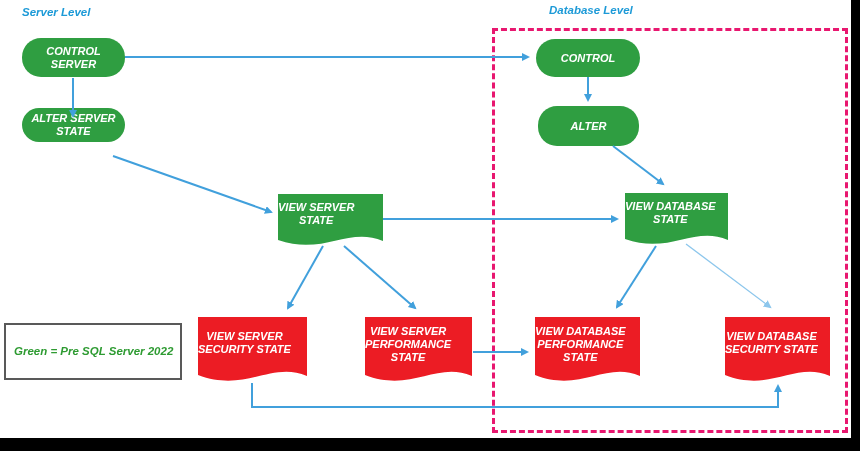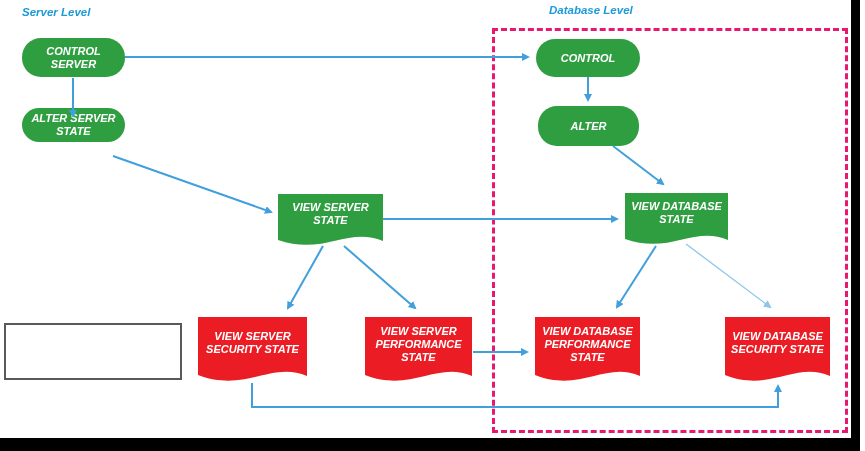--- a/index.html
+++ b/index.html
@@ -23,21 +23,21 @@
     position:absolute; background:#2f9e41; border-radius:19px;
     display:flex; align-items:center; justify-content:center; text-align:center;
     color:#fff; font-weight:700; font-size:11px; line-height:13px;
   }
   .wavebox{ position:absolute; }
   .wavebox svg{ display:block; }
   .wavebox.green{ color:#2f9e41; }
   .wavebox.red{ color:#ec1c24; }
   .wave-label{
     position:absolute; left:0; top:0; width:100%;
-    display:flex; align-items:center; justify-content:center; text-align:center;
+    display:flex; align-items:center; text-align:center;
     color:#fff; font-weight:700; font-size:11px; line-height:13px;
   }
   .node-label{ white-space:pre-line; }
   .legend{
     position:absolute; left:4px; top:323px; width:178px; height:57px;
     border:2px solid #595959; box-sizing:border-box; background:#fff;
     display:flex; flex-direction:column; justify-content:center; padding-left:8px; gap:1px;
   }
   .legend div{ font-size:11.5px; font-weight:700; line-height:15px; white-space:nowrap; }
   .legend .green-line{ color:#2e9b32; }
@@ -122,20 +122,21 @@
       <svg width="105" height="72" viewBox="0 0 105 72">
         <path d="M0 0 H105 V59 C70 44, 46 76, 0 58 Z" fill="currentColor"></path>
       </svg>
       <div class="wave-label" style="height:52px;">
         <span class="node-label">VIEW DATABASE
 SECURITY STATE</span>
       </div>
     </div>
 
     <div class="legend">
+      <div class="green-line">Green = Pre SQL Server 2022</div>
     </div>
 
     <svg class="edges-svg" width="851" height="438" viewBox="0 0 851 438">
       <defs>
         <marker id="mBlue" markerUnits="userSpaceOnUse" markerWidth="12" markerHeight="12" refX="6" refY="4" orient="auto">
           <path d="M0 0 L8 4 L0 8 Z" fill="#41a0dc"></path>
         </marker>
         <marker id="mLight" markerUnits="userSpaceOnUse" markerWidth="12" markerHeight="12" refX="6" refY="4" orient="auto">
           <path d="M0 0 L8 4 L0 8 Z" fill="#8cc6ec"></path>
         </marker>

